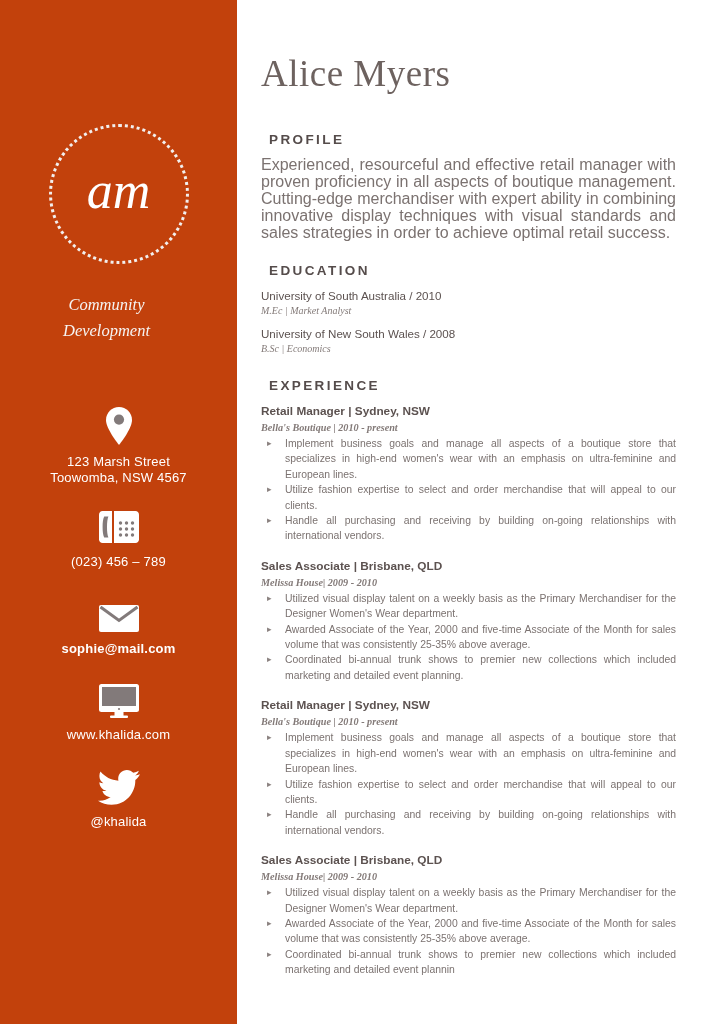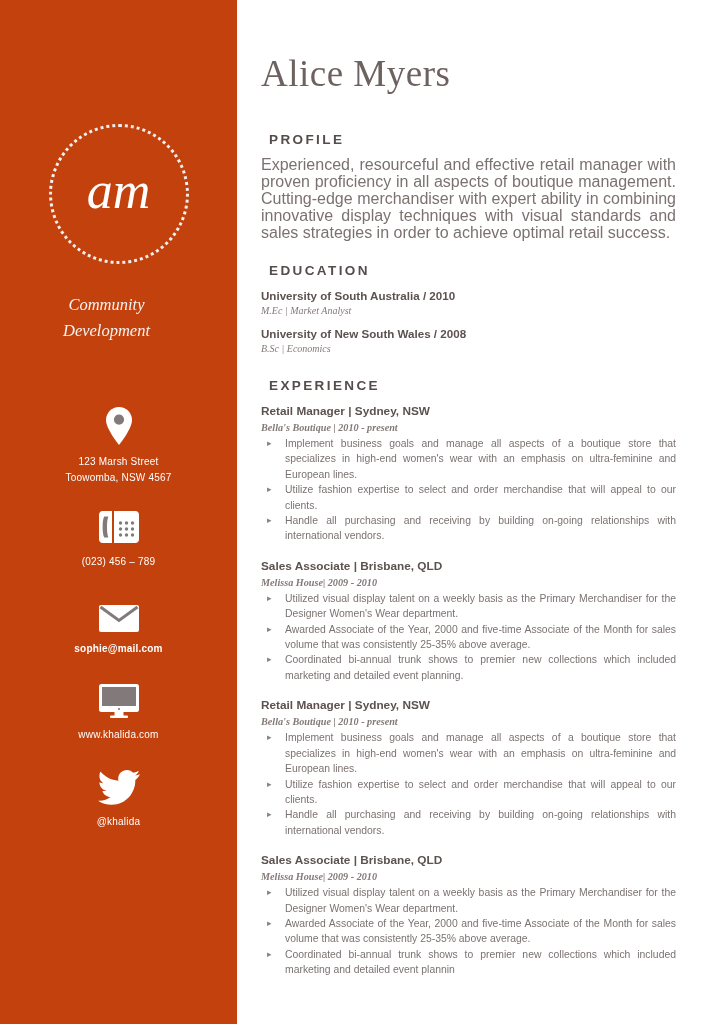--- a/index.html
+++ b/index.html
@@ -92,21 +92,21 @@
   .contact-icon {
     display: flex;
     justify-content: center;
     align-items: flex-end;
     height: 40px;
     margin-bottom: 9px;
   }
 
   .contact-text {
     font-family: "Liberation Sans", sans-serif;
-    font-size: 10px;
+    font-size: 13px;
     line-height: 15.5px;
     color: #ffffff;
     letter-spacing: 0.2px;
     text-align: center;
   }
 
   
   .main {
     flex: 1 1 auto;
     height: 1024px;
@@ -143,21 +143,21 @@
     line-height: 17px;
     color: #7b7270;
     text-align: justify;
   }
 
   
   .edu-entry { margin-bottom: 7px; }
 
   .edu-school {
     font-size: 11.6px;
-    font-weight: bold;
+    font-weight: normal;
     color: #5c5250;
     line-height: 17px;
   }
 
   .edu-detail {
     font-family: "Liberation Serif", serif;
     font-style: italic;
     font-size: 10px;
     color: #837a78;
     line-height: 14px;

